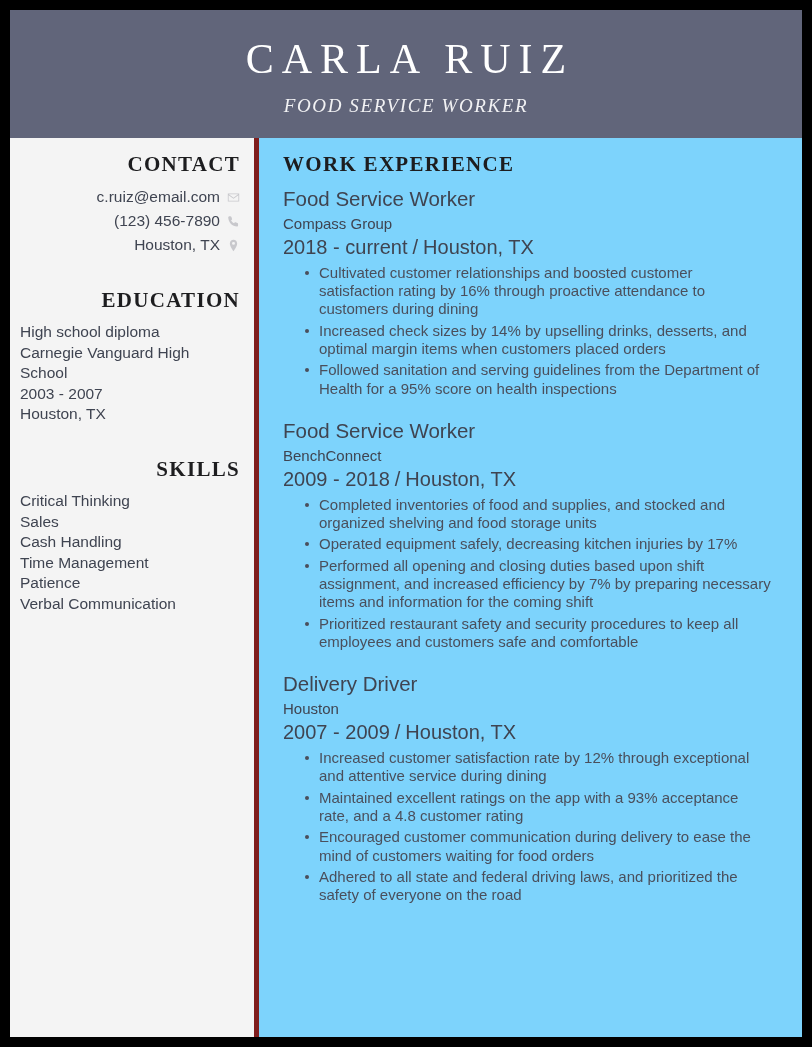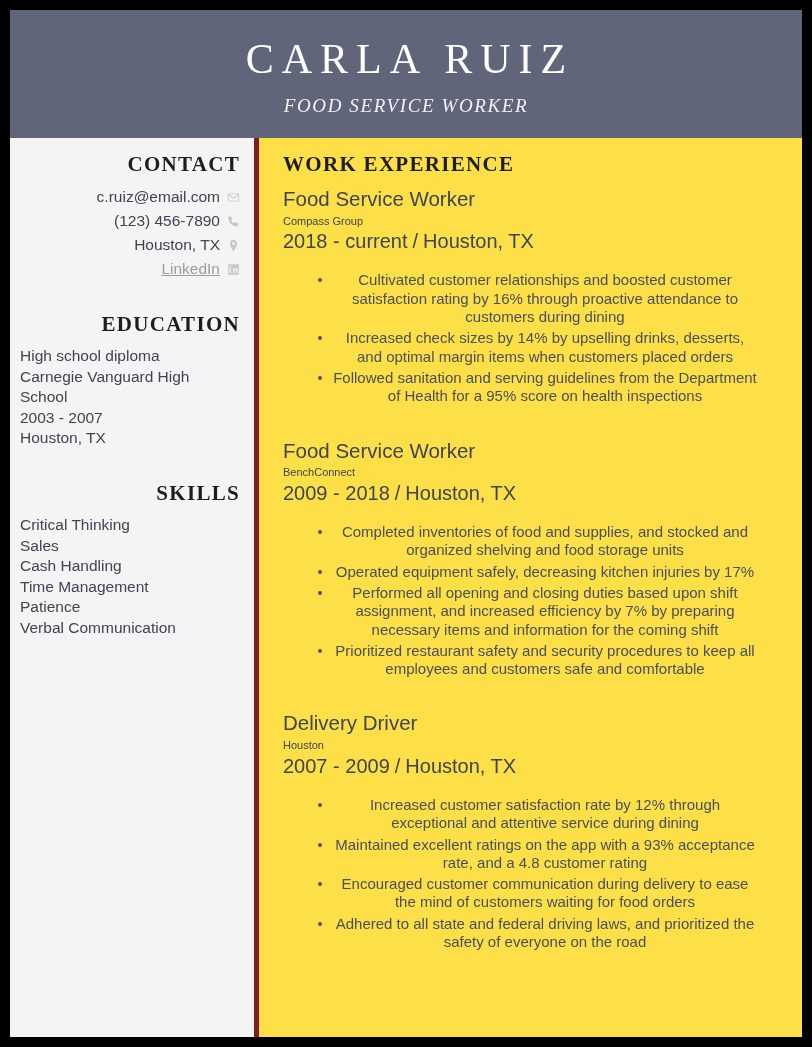--- a/index.html
+++ b/index.html
@@ -66,21 +66,21 @@
     width: 249px;
     flex: 0 0 249px;
     background: #f4f4f4;
     border-right: 5px solid #7f1d1d;
     box-sizing: border-box;
     padding: 12px 14px 0 10px;
     text-align: right;
   }
   .main {
     flex: 1 1 auto;
-    background: #fde047;
+    background: #7dd3fc;
     box-sizing: border-box;
     padding: 12px 28px 0 24px;
     min-width: 0;
   }
   
   .sec-head {
     font-family: "Liberation Serif", serif;
     font-weight: bold;
     color: #1d1d1f;
     font-size: 21px;
@@ -128,36 +128,35 @@
   
   .job { margin-bottom: 4px; }
   .job-title {
     font-size: 20.5px;
     color: #3f4451;
     line-height: 1.3;
     margin: 0 0 1px 0;
     font-weight: 400;
   }
   .job-company {
-    font-size: 11px;
+    font-size: 15px;
     color: #3f4451;
     line-height: 1.35;
   }
   .job-meta {
     font-size: 20px;
     color: #3f4451;
     line-height: 1.35;
     margin-bottom: 2px;
   }
   .job-meta .sep { padding: 0 5px; }
   ul.bullets {
     list-style: none;
-    margin: 16px;
+    margin: 3px;
     padding: 0;
-    text-align: center;
   }
   ul.bullets li {
     position: relative;
     padding-left: 33px;
     font-size: 15px;
     color: #4a4f5c;
     line-height: 1.22;
     margin-bottom: 3px;
   }
   ul.bullets li::before {
@@ -209,28 +208,20 @@
 
         <div class="contact-row">
           <span class="contact-text">Houston, TX</span>
           <span class="cicon">
             <svg viewBox="0 0 16 16">
                 <path d="M8 1C5.5 1 3.5 3 3.5 5.5 3.5 9 8 15 8 15s4.5-6 4.5-9.5C12.5 3 10.5 1 8 1zm0 6.2a1.8 1.8 0 110-3.6 1.8 1.8 0 010 3.6z"></path>
               </svg>
           </span>
         </div>
 
-        <div class="contact-row">
-          <span class="contact-text link">LinkedIn</span>
-          <span class="cicon">
-            <svg viewBox="0 0 16 16">
-                <path d="M1.5 1.5h13v13h-13v-13zM4.9 12.3V6.5H3.1v5.8h1.8zM4 5.7c.6 0 1-.4 1-1s-.4-1-1-1-1 .4-1 1 .4 1 1 1zm8.9 6.6V9c0-1.6-.9-2.4-2-2.4-.9 0-1.3.5-1.5.9v-.8H7.6c0 .5 0 5.8 0 5.8h1.8V9.1c0-.2 0-.3.1-.4.1-.3.4-.7.9-.7.6 0 .9.5.9 1.2v3.1h1.6z"></path>
-              </svg>
-          </span>
-        </div>
       </div>
 
       <div class="sec-head gap">EDUCATION</div>
       <div class="edu-block">
         <div class="side-line">High school diploma</div>
         <div class="side-line">Carnegie Vanguard High School</div>
         <div class="side-line">2003 - 2007</div>
         <div class="side-line">Houston, TX</div>
       </div>
 

